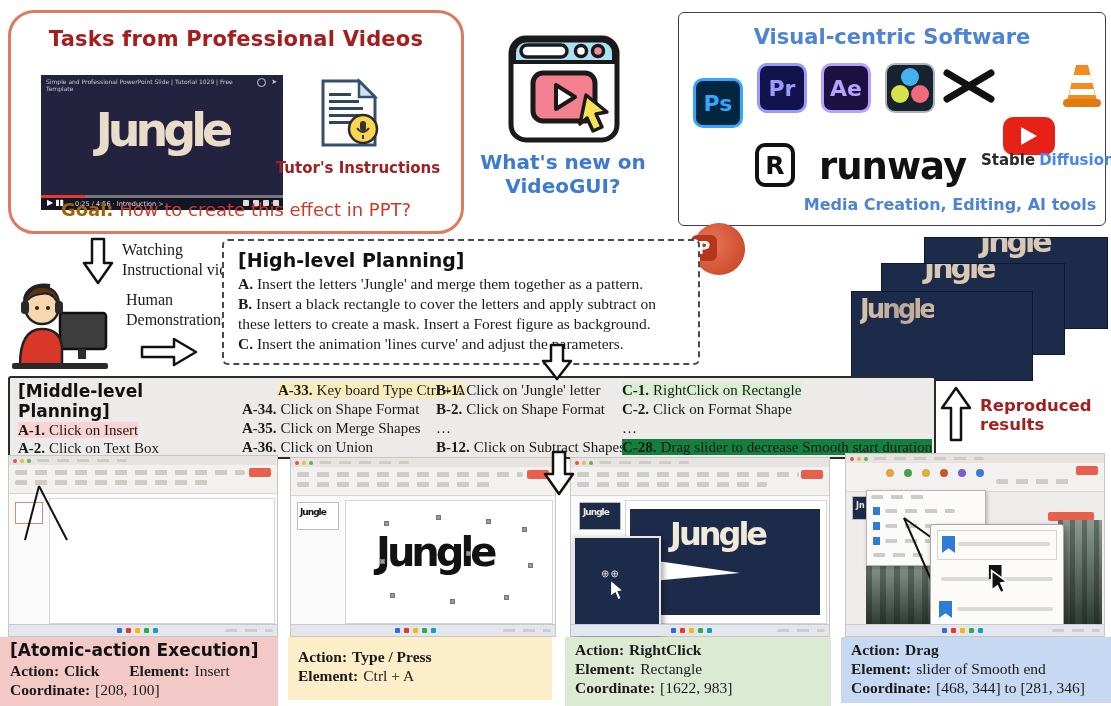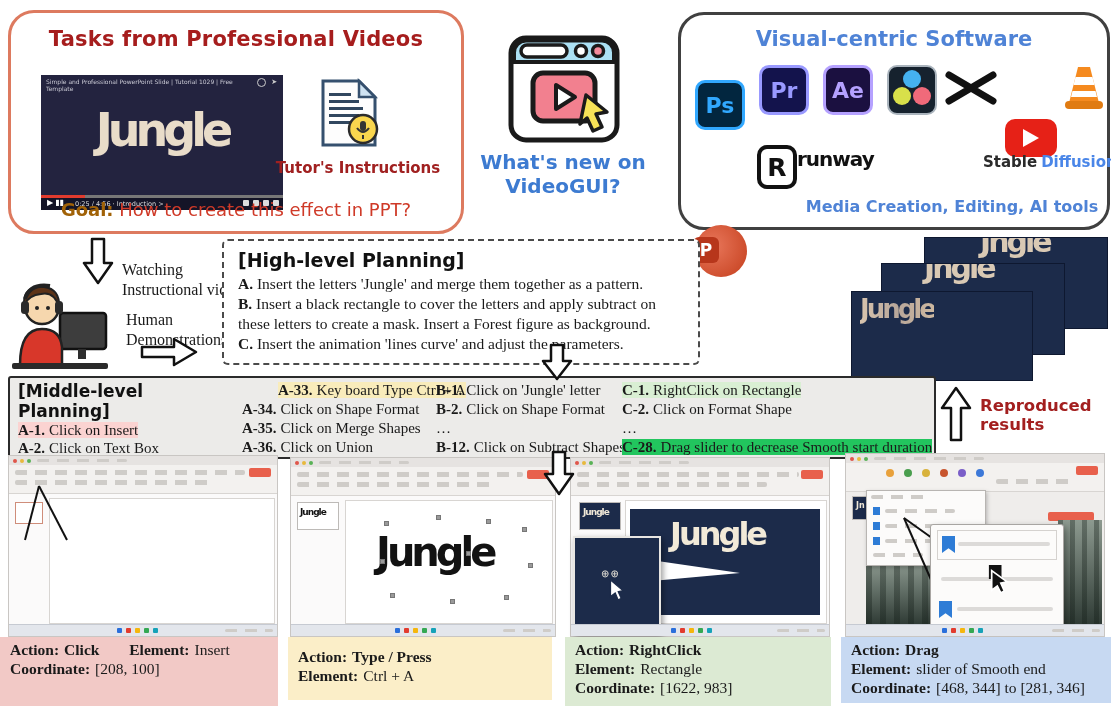--- a/index.html
+++ b/index.html
@@ -5,21 +5,21 @@
   html,body{margin:0;padding:0;background:#fff;}
   #stage{position:relative;width:1111px;height:706px;background:#fff;overflow:hidden;
          font-family:"Liberation Serif",serif;color:#1a1a1a;}
   .abs{position:absolute;}
   .comic{font-family:"DejaVu Sans",sans-serif;font-weight:bold;}
   .serif{font-family:"Liberation Serif",serif;}
   .center{text-align:center;}
 
   
   .box-tasks{left:8px;top:10px;width:450px;height:218px;border:3px solid #dd7a5f;border-radius:26px;background:#fff;}
-  .box-soft{left:678px;top:12px;width:426px;height:212px;border:3px solid #404040;border-radius:26px;background:#fff;}
+  .box-soft{left:678px;top:12px;width:426px;height:212px;border:1px solid #404040;border-radius:6px;background:#fff;}
   .red-title{color:#a61d1d;font-size:21px;letter-spacing:.2px;}
   .blue-title{color:#4f83d6;font-size:21px;}
   .blue-sub{color:#4f83d6;font-size:16px;}
 
   
   .thumb{left:30px;top:62px;width:242px;height:135px;background:#23233f;overflow:hidden;}
   .thumb-title{left:5px;top:3px;width:200px;font-size:6px;color:#c9c9d4;font-family:"DejaVu Sans",sans-serif;}
   .jungle-big{left:0;top:28px;width:242px;text-align:center;font-size:46px;font-weight:bold;
               letter-spacing:-5px;color:#e9dcc9;font-family:"DejaVu Sans",sans-serif;}
   .vbar{left:0;bottom:0;width:242px;height:15px;background:rgba(10,10,20,.55);}
@@ -42,43 +42,43 @@
   .dv{background:#16222e;border:2px solid #aab4bd;position:relative;}
   .dv i{position:absolute;border-radius:50%;width:18px;height:18px;display:block;}
   .yt{background:#e62117;border-radius:10px;position:relative;}
   .yt i{position:absolute;left:18px;top:10px;width:0;height:0;border-left:16px solid #fff;
         border-top:9px solid transparent;border-bottom:9px solid transparent;}
   .ppt-circle{border-radius:50%;background:radial-gradient(circle at 35% 40%,#e8765a,#c43e1c);position:relative;}
   .ppt-badge{position:absolute;left:-2px;top:12px;width:26px;height:26px;border-radius:6px;background:#b7361b;
              color:#fff;display:flex;align-items:center;justify-content:center;font-size:17px;
              font-family:"DejaVu Sans",sans-serif;font-weight:bold;}
   .runway-r{border:4px solid #111;border-radius:10px;color:#111;font-size:25px;display:flex;align-items:center;justify-content:center;}
-  .runway-word{font-size:20px;color:#111;letter-spacing:-1px;}
+  .runway-word{font-size:37px;color:#111;letter-spacing:-1px;margin-left:24px;}
   .sd-circle{border-radius:50%;background:radial-gradient(circle at 30% 30%,#7fb2fa,#3b74e0);position:relative;}
   .sd-blob{position:absolute;left:9px;top:9px;width:24px;height:22px;background:#fff;border-radius:55% 45% 60% 40%;}
   .sd-blob i{position:absolute;border-radius:50%;width:4px;height:4px;display:block;}
   .sd-text-b{font-size:15px;color:#2b2b2b;font-family:"DejaVu Sans",sans-serif;font-weight:bold;}
   .sd-text-u{font-size:15px;color:#4a86e8;font-family:"DejaVu Sans",sans-serif;font-weight:bold;}
 
   
-  .flow-text{font-size:16px;color:#1a1a1a;margin-top:20px;}
+  .flow-text{font-size:16px;color:#1a1a1a;}
   .hl-box{left:222px;top:239px;width:478px;height:126px;border:2.5px dashed #4a4a4a;border-radius:6px;background:#fff;padding:6px 14px;box-sizing:border-box;}
   .hl-title{font-size:19px;color:#111;margin:2px 0 3px 0;}
   .hl-item{font-size:15.5px;line-height:1.3;}
   .hl-id{font-weight:bold;}
 
   .mid-box{left:8px;top:376px;width:924px;height:79px;background:#ecebe9;border:2px solid #2b2b2b;border-radius:3px;}
   .mid-title{font-size:17px;line-height:19px;color:#111;}
   .mid-row{font-size:15px;white-space:nowrap;}
   .mid-id{font-weight:bold;}
   .mid-t{margin-left:4px;}
   .hl-pink{background:#fbd3d1;}
   .hl-yellow{background:#f9ecbb;}
   .hl-green{background:#d9efd3;}
-  .hl-blue{background:#22c55e;}
+  .hl-blue{background:#15803d;}
 
   .slide{position:absolute;background:#1c2b4a;overflow:hidden;box-shadow:0 0 0 1px #0e1830;}
   .slide .word{position:absolute;font-family:"DejaVu Sans",sans-serif;font-weight:bold;color:#d9c9b4;letter-spacing:-3px;}
 
   .repro{color:#a31f1f;font-size:16.5px;line-height:19px;}
 
   
   .shot{position:absolute;background:#fbfafa;border:1px solid #c9c6c3;box-sizing:border-box;}
   .chrome{position:absolute;left:0;top:0;right:0;height:9px;background:#e6e3e1;border-bottom:1px solid #d3d0cd;}
   .dot{position:absolute;top:2.5px;width:4px;height:4px;border-radius:50%;}
@@ -527,20 +527,21 @@
           <i style="background:#e23b2e;"></i>
           <i style="background:#f5b60d;"></i>
           <i style="background:#34a853;"></i>
           <i style="background:#16a2b8;"></i>
         </div>
       <div class="dashes" style="right:4px;top:3.5px;width:48px;height:3px;"></div>
     </div>
   </div>
 
   <div class="cap" style="left:0;top:637px;width:278px;height:69px;background:#f2c9c6;">
+    <div class="comic cap-head">[Atomic-action Execution]</div>
     <div class="cap-row">
       <span class="cap-b">Action:</span><span class="cap-b cap-v">Click</span>
       <span class="cap-b cap-gap">Element:</span><span class="cap-v">Insert</span>
     </div>
     <div class="cap-row">
       <span class="cap-b">Coordinate:</span><span class="cap-v">[208, 100]</span>
     </div>
   </div>
 
   <div class="cap" style="left:288px;top:637px;width:264px;height:63px;background:#fbeec8;padding-top:10px;">

